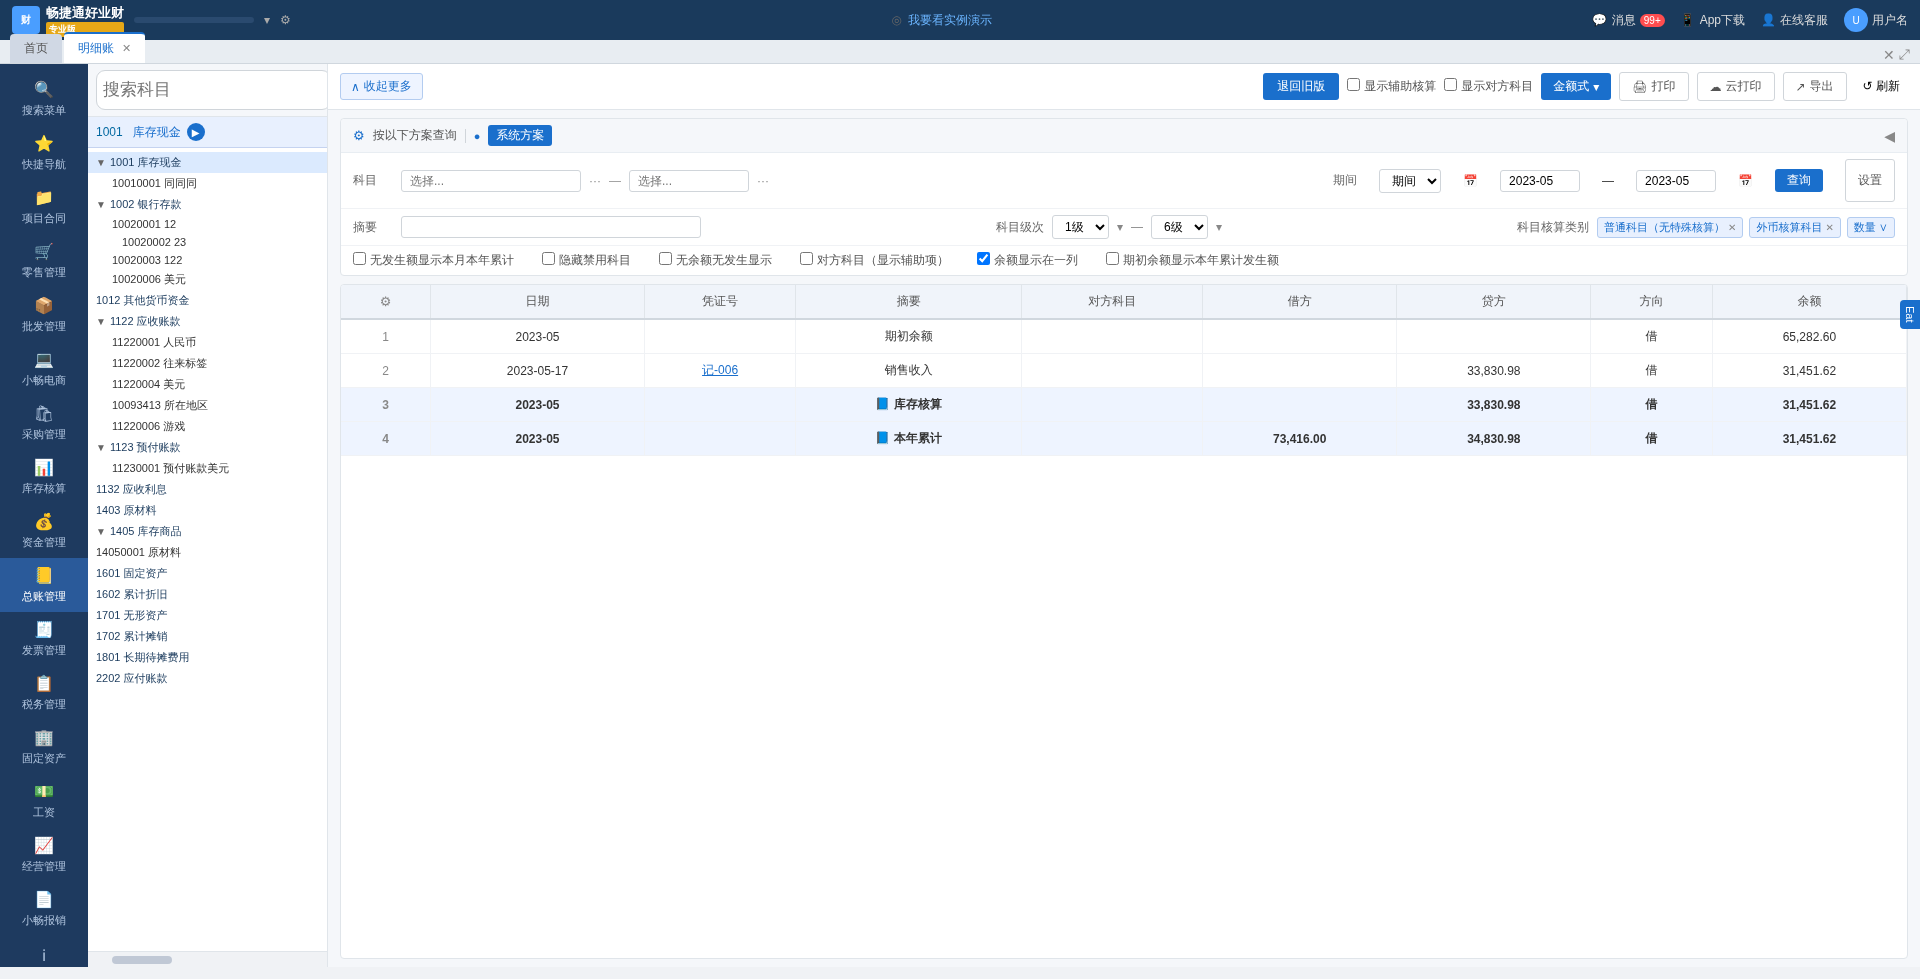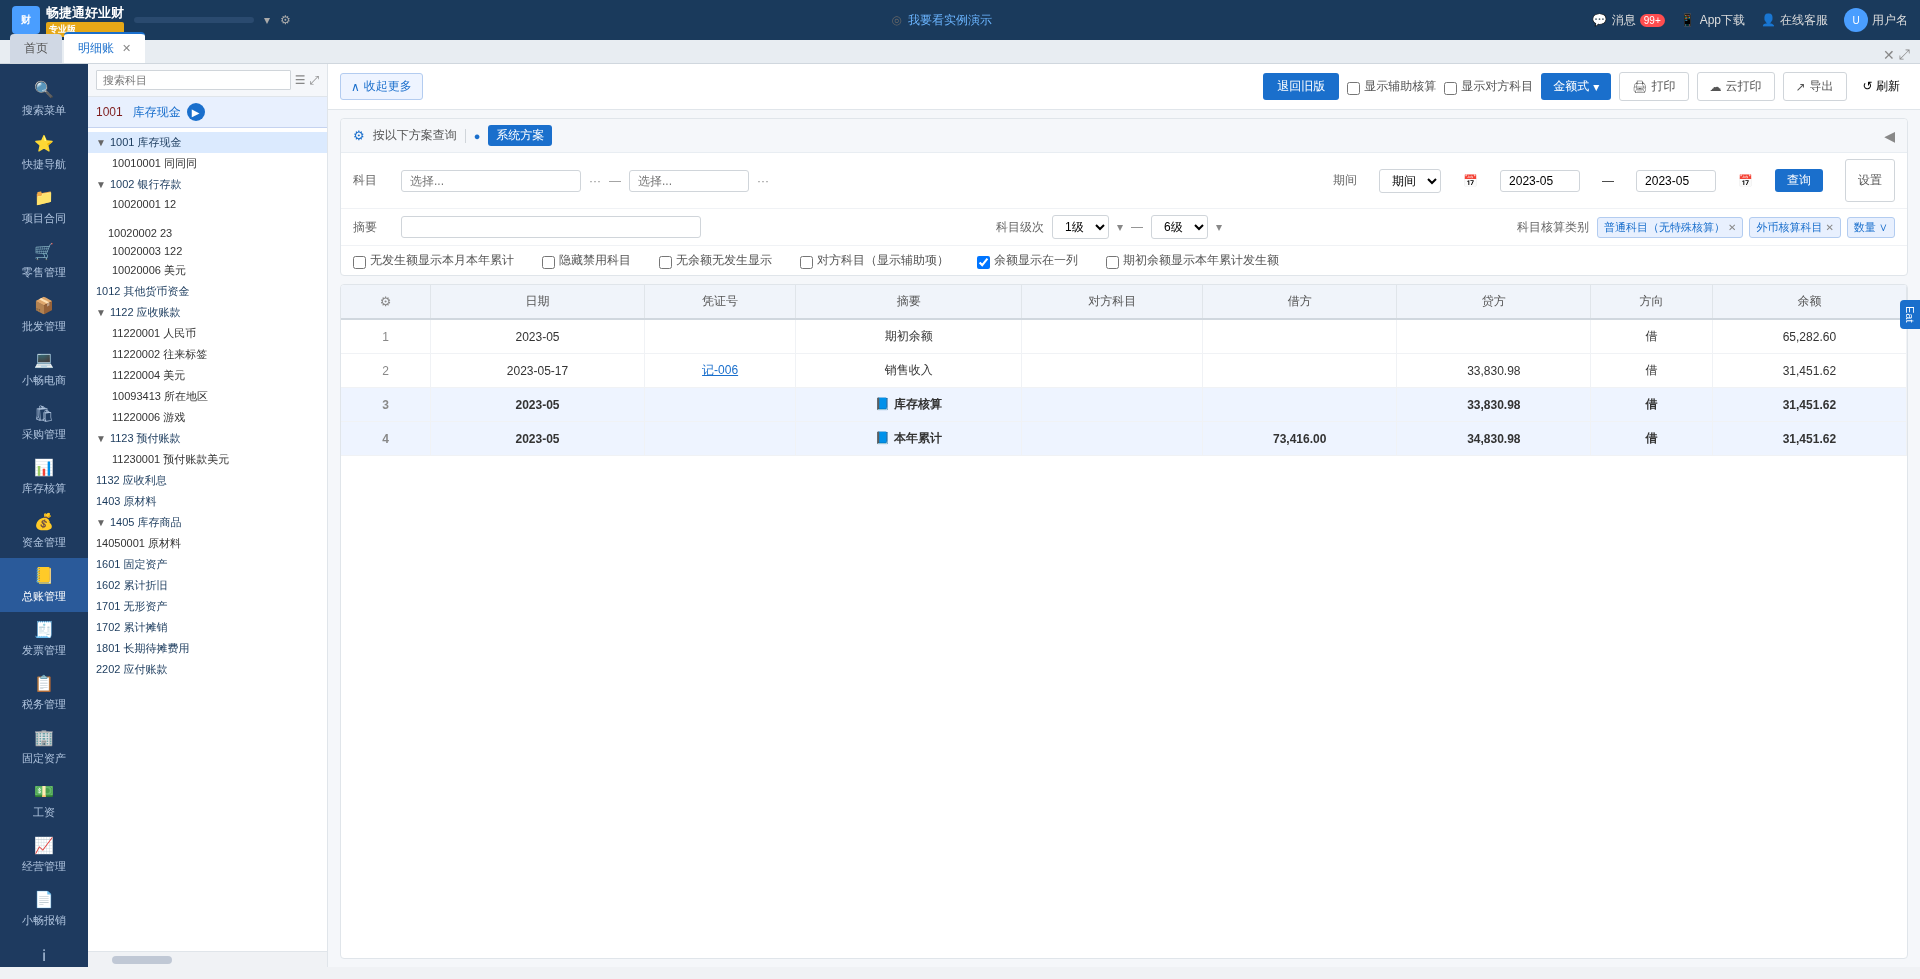--- a/index.html
+++ b/index.html
@@ -29,38 +29,38 @@
 
     
     .sidebar { width: 88px; background: #1e3a5f; color: #c8d8ec; display: flex; flex-direction: column; align-items: center; padding-top: 8px; }
     .sidebar-item { width: 100%; display: flex; flex-direction: column; align-items: center; padding: 8px 4px; cursor: pointer; font-size: 11px; color: #b0c4de; gap: 4px; }
     .sidebar-item.active { background: #2a5a9a; color: #fff; }
     .sidebar-icon { font-size: 16px; }
 
     
     .account-panel { width: 240px; background: #fff; border-right: 1px solid #e0e5ea; display: flex; flex-direction: column; overflow: hidden; }
     .account-panel-header { padding: 6px 8px; display: flex; align-items: center; gap: 4px; background: #f5f7fa; border-bottom: 1px solid #e0e5ea; }
-    .account-search-input { flex: 1; border: 1px solid #d0d5da; border-radius: 1px; padding: 3px 6px; font-size: 11px; outline: none; }
+    .account-search-input { flex: 1; border: 1px solid #d0d5da; border-radius: 9px; padding: 9px 6px; font-size: 17px; outline: none; }
     .account-header-icons { display: flex; gap: 4px; color: #888; }
     .selected-account { display: flex; align-items: center; background: #e8f0fe; border-bottom: 1px solid #c5d3f0; padding: 6px 8px; gap: 6px; }
     .nav-arrow { background: #1a6fcc; color: #fff; border-radius: 50%; width: 18px; height: 18px; display: flex; align-items: center; justify-content: center; font-size: 10px; cursor: pointer; }
     .tree-container { flex: 1; overflow-y: auto; padding: 4px 0; }
     .tree-item { padding: 3px 8px 3px 16px; cursor: pointer; font-size: 11px; display: flex; align-items: center; gap: 4px; color: #333; }
     .tree-item.active { background: #dbeafe; color: #1a6fcc; }
     .tree-item.parent { font-weight: 500; color: #1a3a5c; padding-left: 8px; }
     .tree-arrow { color: #666; font-size: 10px; }
 
     
     .content-area { flex: 1; display: flex; flex-direction: column; overflow: hidden; background: #f5f7fa; }
 
     
     .toolbar { background: #fff; padding: 8px 12px; border-bottom: 1px solid #e0e5ea; display: flex; align-items: center; gap: 8px; flex-wrap: wrap; }
     .btn-return { background: #1a6fcc; color: #fff; border: none; border-radius: 3px; padding: 5px 14px; font-size: 12px; cursor: pointer; }
     .toolbar-spacer { flex: 1; }
-    .checkbox-item { display: flex; align-items: flex-end; gap: 4px; font-size: 12px; color: #555; }
+    .checkbox-item { display: flex; align-items: flex-start; gap: 4px; font-size: 12px; color: #555; }
     .checkbox-item input { cursor: pointer; }
     .btn-style { background: #1a6fcc; color: #fff; border: none; border-radius: 3px; padding: 5px 12px; font-size: 12px; cursor: pointer; display: flex; align-items: center; gap: 4px; }
     .btn-outline { background: #fff; border: 1px solid #d0d5da; border-radius: 3px; padding: 5px 12px; font-size: 12px; cursor: pointer; display: flex; align-items: center; gap: 4px; color: #555; }
     .btn-icon-only { background: #fff; border: none; border-radius: 3px; padding: 5px 8px; font-size: 12px; cursor: pointer; color: #000000; }
 
     
     .filter-panel { background: #fff; border: 1px solid #e0e5ea; margin: 8px 12px 0; border-radius: 4px; padding: 0; }
     .filter-header { display: flex; align-items: center; padding: 6px 12px; background: #f5f7fa; border-bottom: 1px solid #e8edf2; border-radius: 4px 4px 0 0; gap: 8px; }
     .scheme-tabs { display: flex; gap: 8px; }
     .scheme-tab { font-size: 12px; color: #555; cursor: pointer; padding: 2px 8px; border-radius: 3px; }
@@ -225,39 +225,39 @@
 
   <div class="account-panel">
     <div class="account-panel-header">
       <input class="account-search-input" type="text" placeholder="搜索科目" style="">
       <div class="account-header-icons">
         <span style="cursor:pointer;">☰</span>
         <span style="cursor:pointer;">⤢</span>
       </div>
     </div>
     <div class="selected-account">
-      <span style="color:#7f1d1d;font-weight:500;text-align:right;">1001</span>
+      <span style="color:#0369a1;font-weight:500;text-align:right;">1001</span>
       <span style="color:#1a6fcc;font-size:12px;font-weight:500;margin-left:4px;">库存现金</span>
       <div class="nav-arrow">▶</div>
     </div>
     <div class="tree-container">
 
       <div class="tree-item active parent">
         <span class="tree-arrow">▼</span>
         <span>1001 库存现金</span>
       </div>
       <div class="tree-item" style="padding-left:24px;">
         <span>10010001 同同同</span>
       </div>
       <div class="tree-item parent">
         <span class="tree-arrow">▼</span>
         <span>1002 银行存款</span>
       </div>
       <div class="tree-item" style="padding-left:24px;">10020001 12</div>
-      <div class="tree-item" style="padding-left:20px;margin-top:11px;">10020002 23</div>
+      <div class="tree-item" style="padding-left:34px;">10020002 23</div>
       <div class="tree-item" style="padding-left:24px;">10020003 122</div>
       <div class="tree-item" style="padding-left:24px;">10020006 美元</div>
       <div class="tree-item parent">
         <span>1012 其他货币资金</span>
       </div>
       <div class="tree-item parent">
         <span class="tree-arrow">▼</span>
         <span>1122 应收账款</span>
       </div>
       <div class="tree-item" style="padding-left:24px;">11220001 人民币</div>

